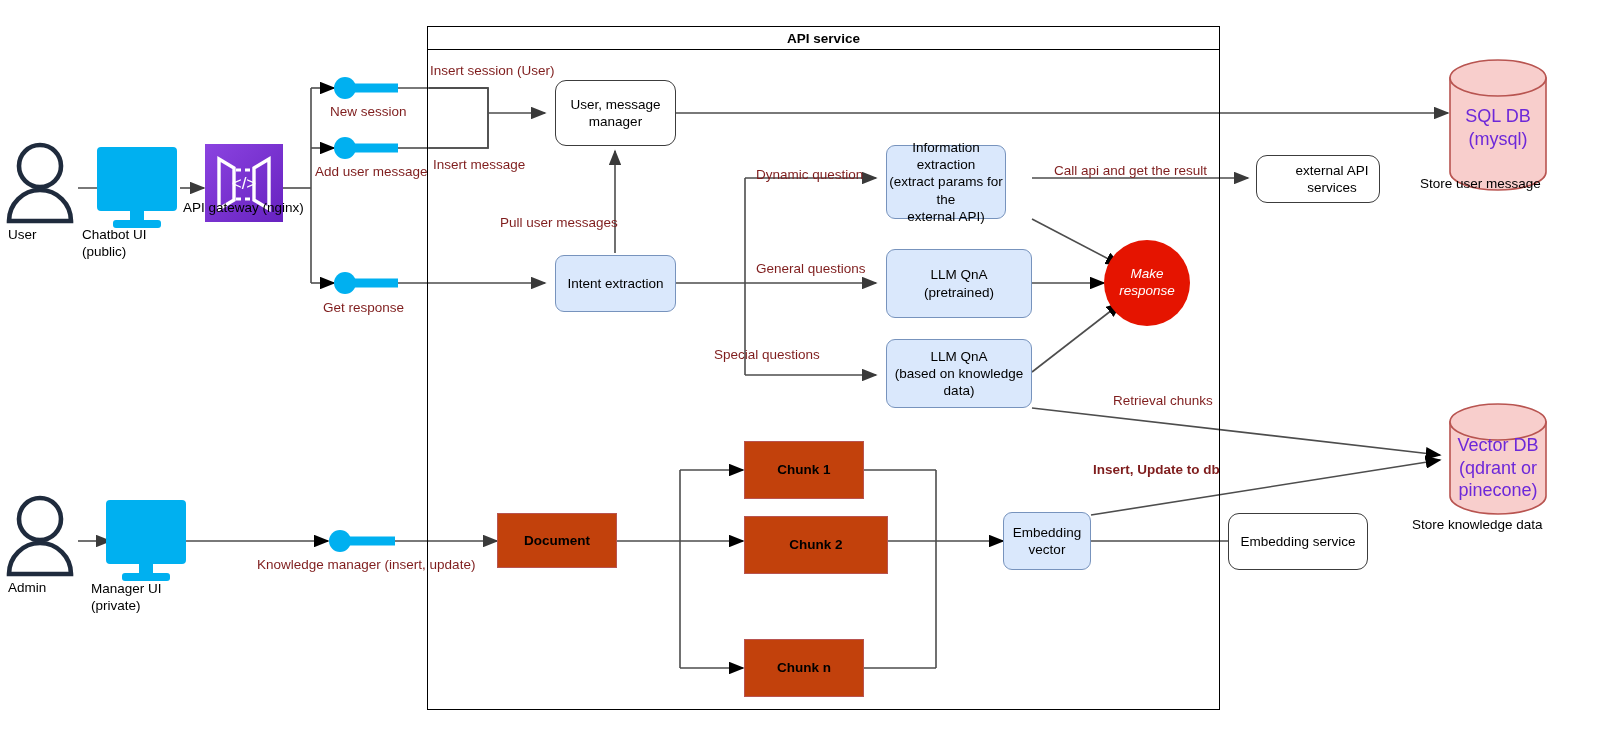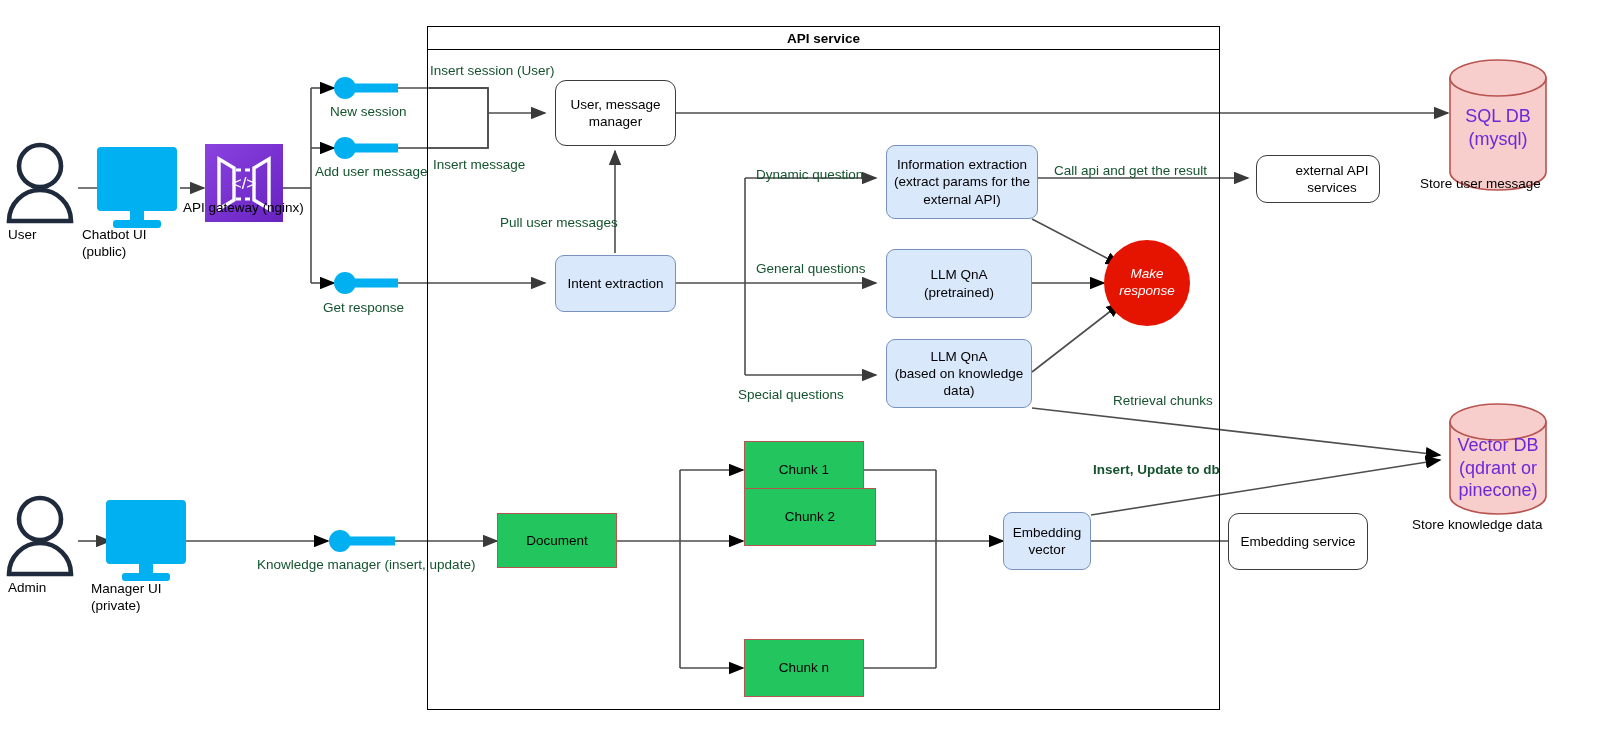--- a/index.html
+++ b/index.html
@@ -36,22 +36,23 @@
     background: #dae8fc;
     border: 1.6px solid #7793bd;
     border-radius: 9px;
   }
   .rounded-white {
     background: #ffffff;
     border: 1.6px solid #3c3c3c;
     border-radius: 11px;
   }
   .rect-pink {
-    background: #22c55e;
+    background: #c2410c;
     border: 1.6px solid #b85450;
+    font-weight: bold;
   }
   .container-box {
     position: absolute;
     border: 1.8px solid #000000;
     background: transparent;
   }
   .container-title {
     position: absolute;
     border: 1.8px solid #000000;
     border-bottom-width: 1.8px;
@@ -67,21 +68,21 @@
     position: absolute;
     font-size: 13.5px;
     color: #000000;
     text-align: left;
     line-height: 1.25;
     white-space: pre-line;
   }
   .edge-label {
     position: absolute;
     font-size: 13.5px;
-    color: #14532d;
+    color: #7f1d1d;
     white-space: nowrap;
     line-height: 1.2;
   }
   .circle-red {
     position: absolute;
     border-radius: 50%;
     background: #e51400;
     color: #ffffff;
     display: flex;
     align-items: center;
@@ -273,40 +274,40 @@
   </svg>
 
   <div class="container-title" style="left:427px; top:26px; width:793px; height:24px;">API service</div>
   <div class="container-box" style="left:427px; top:49px; width:793px; height:661px;"></div>
 
   <div class="node rounded-white" style="left:555px; top:80px; width:121px; height:66px;">User, message
 manager</div>
 
   <div class="node rounded-blue" style="left:555px; top:255px; width:121px; height:57px;">Intent extraction</div>
 
-  <div class="node rounded-blue" style="left:886px; top:145px; width:152px; height:74px;">Information extraction
+  <div class="node rounded-blue" style="left:886px; top:145px; width:120px; height:74px;">Information extraction
 (extract params for the
 external API)</div>
 
   <div class="node rounded-blue" style="left:886px; top:249px; width:146px; height:69px;">LLM QnA
 (pretrained)</div>
 
   <div class="node rounded-blue" style="left:886px; top:339px; width:146px; height:69px;">LLM QnA
 (based on knowledge data)</div>
 
   <div class="circle-red" style="left:1104px; top:240px; width:86px; height:86px;font-style:italic;">Make
 response</div>
 
   <div class="node rounded-white" style="left:1256px; top:155px; width:124px; height:48px;padding-left:28px;">external API services</div>
 
   <div class="node rect-pink" style="left:497px; top:513px; width:120px; height:55px;">Document</div>
 
   <div class="node rect-pink" style="left:744px; top:441px; width:120px; height:58px;">Chunk 1</div>
 
-  <div class="node rect-pink" style="left:744px; top:488px; width:132px; height:58px;">Chunk 2</div>
+  <div class="node rect-pink" style="left:744px; top:516px; width:144px; height:58px;">Chunk 2</div>
 
   <div class="node rounded-blue" style="left:1003px; top:512px; width:88px; height:58px;">Embedding
 vector</div>
 
   <div class="node rect-pink" style="left:744px; top:639px; width:120px; height:58px;">Chunk n</div>
 
   <div class="node rounded-white" style="left:1192px; top:513px; width:140px; height:57px;margin-left:36px;">Embedding service</div>
 
   <div class="db-label" style="left:1440px; top:105px; width:116px;">SQL DB
 (mysql)</div>
@@ -330,18 +331,18 @@
   <div class="edge-label" style="left:330px; top:104px;">New session</div>
   <div class="edge-label" style="left:315px; top:164px;">Add user message</div>
   <div class="edge-label" style="left:323px; top:300px;">Get response</div>
   <div class="edge-label" style="left:257px; top:557px;">Knowledge manager (insert, update)</div>
 
   <div class="edge-label" style="left:430px; top:63px;">Insert session (User)</div>
   <div class="edge-label" style="left:433px; top:157px;">Insert message</div>
   <div class="edge-label" style="left:500px; top:215px;">Pull user messages</div>
   <div class="edge-label" style="left:756px; top:167px;">Dynamic question</div>
   <div class="edge-label" style="left:756px; top:261px;">General questions</div>
-  <div class="edge-label" style="left:738px; top:347px;margin-top:40px;">Special questions</div>
+  <div class="edge-label" style="left:714px; top:347px;">Special questions</div>
   <div class="edge-label" style="left:1054px; top:163px;">Call api and get the result</div>
   <div class="edge-label" style="left:1113px; top:393px;">Retrieval chunks</div>
   <div class="edge-label" style="left:1093px; top:462px;font-weight:bold;">Insert, Update to db</div>
 
 </div>
 
 </body></html>

